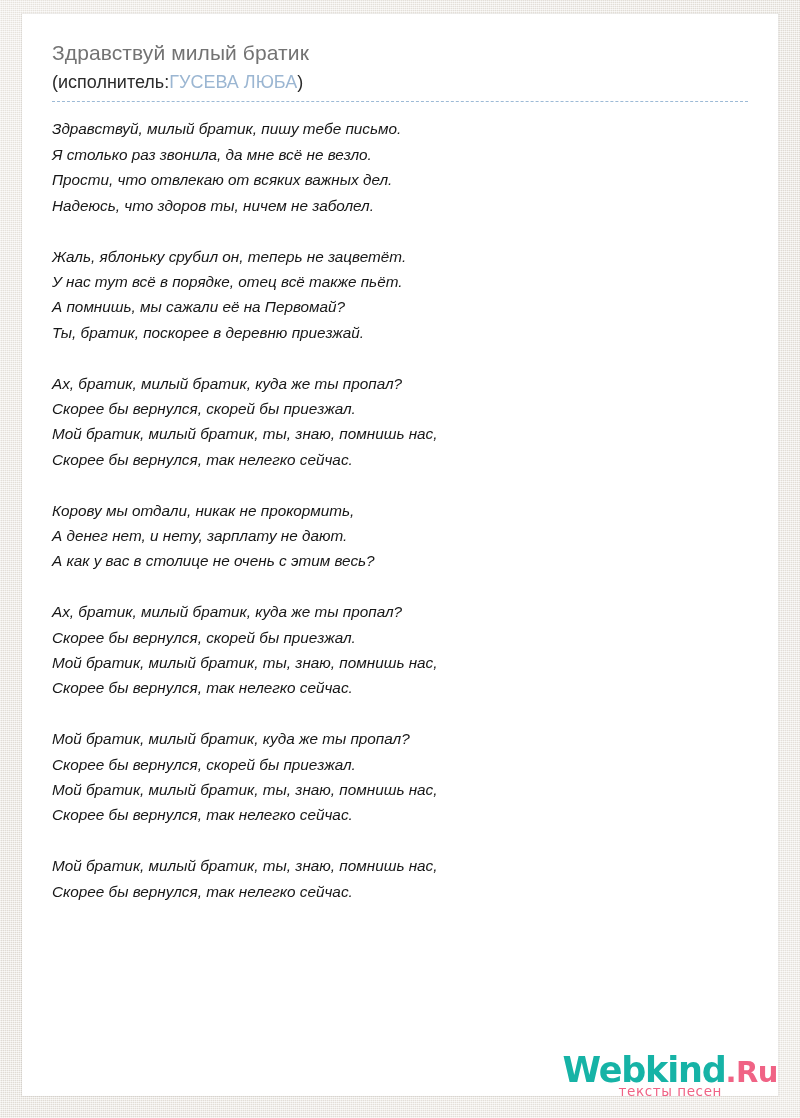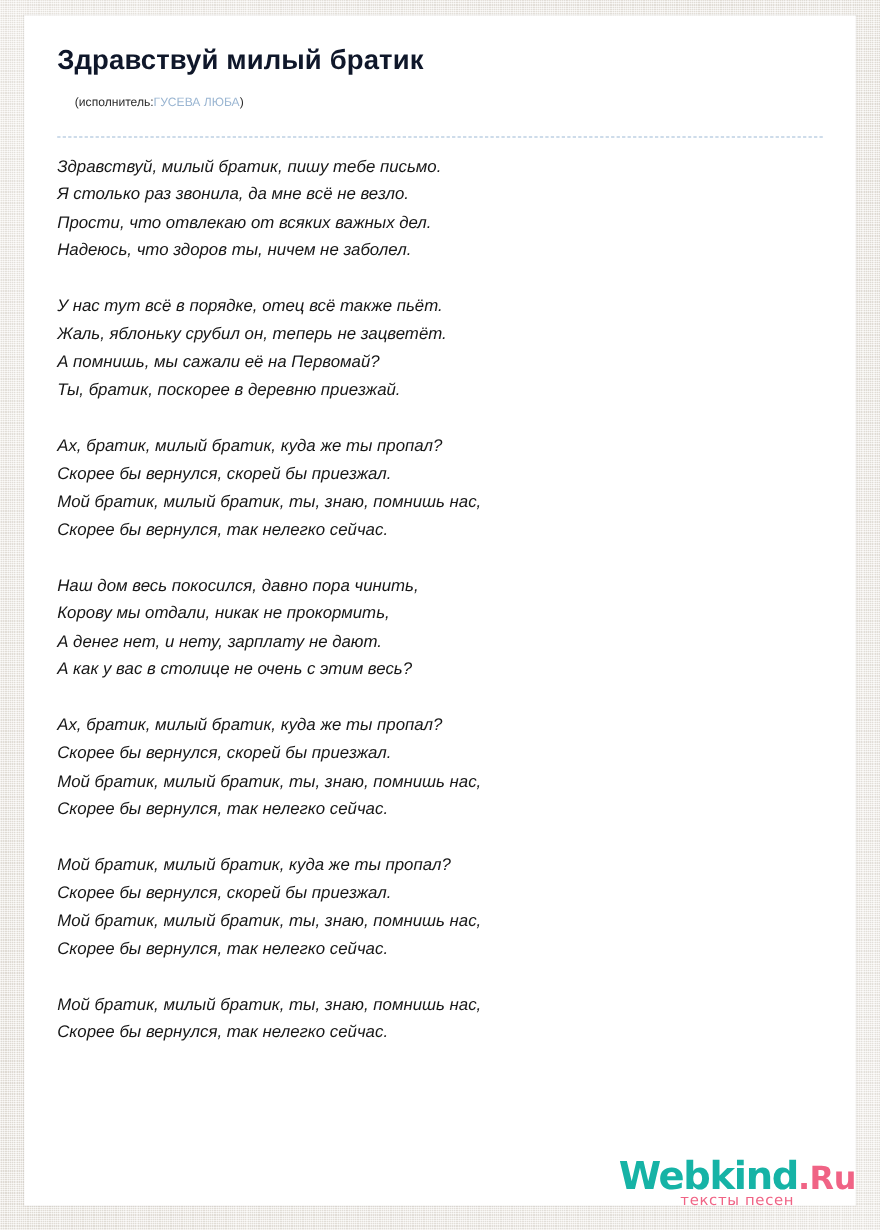--- a/index.html
+++ b/index.html
@@ -34,32 +34,32 @@
     height: 1082px;
     background: #ffffff;
     box-shadow: 0 0 0 1px rgba(0,0,0,0.045);
   }
 
   .sheet-inner {
     padding: 26px 30px 0 30px;
   }
 
   .song-title {
-    color: #0f172a;
-    font-size: 25px;
-    font-weight: bold;
+    color: #737373;
+    font-size: 21px;
+    font-weight: normal;
     line-height: 1.2;
     margin: 0 0 5px 0;
     letter-spacing: 0.1px;
   }
 
   .artist-line {
-    font-size: 11px;
+    font-size: 18px;
     color: #2b2b2b;
-    margin: 16px;
+    margin: 0;
     padding-bottom: 7px;
     line-height: 1.35;
   }
 
   .artist-link {
     color: #9bb6d2;
     text-decoration: none;
   }
 
   .divider {
@@ -131,33 +131,32 @@
       <hr class="divider">
 
       <div class="lyrics">
           <div class="verse">
             <span class="line">Здравствуй, милый братик, пишу тебе письмо.</span>
             <span class="line">Я столько раз звонила, да мне всё не везло.</span>
             <span class="line">Прости, что отвлекаю от всяких важных дел.</span>
             <span class="line">Надеюсь, что здоров ты, ничем не заболел.</span>
           </div>
           <div class="verse">
+            <span class="line">Жаль, яблоньку срубил он, теперь не зацветёт.</span>
             <span class="line">У нас тут всё в порядке, отец всё также пьёт.</span>
-            <span class="line">Жаль, яблоньку срубил он, теперь не зацветёт.</span>
             <span class="line">А помнишь, мы сажали её на Первомай?</span>
             <span class="line">Ты, братик, поскорее в деревню приезжай.</span>
           </div>
           <div class="verse">
             <span class="line">Ах, братик, милый братик, куда же ты пропал?</span>
             <span class="line">Скорее бы вернулся, скорей бы приезжал.</span>
             <span class="line">Мой братик, милый братик, ты, знаю, помнишь нас,</span>
             <span class="line">Скорее бы вернулся, так нелегко сейчас.</span>
           </div>
           <div class="verse">
-            <span class="line">Наш дом весь покосился, давно пора чинить,</span>
             <span class="line">Корову мы отдали, никак не прокормить,</span>
             <span class="line">А денег нет, и нету, зарплату не дают.</span>
             <span class="line">А как у вас в столице не очень с этим весь?</span>
           </div>
           <div class="verse">
             <span class="line">Ах, братик, милый братик, куда же ты пропал?</span>
             <span class="line">Скорее бы вернулся, скорей бы приезжал.</span>
             <span class="line">Мой братик, милый братик, ты, знаю, помнишь нас,</span>
             <span class="line">Скорее бы вернулся, так нелегко сейчас.</span>
           </div>

